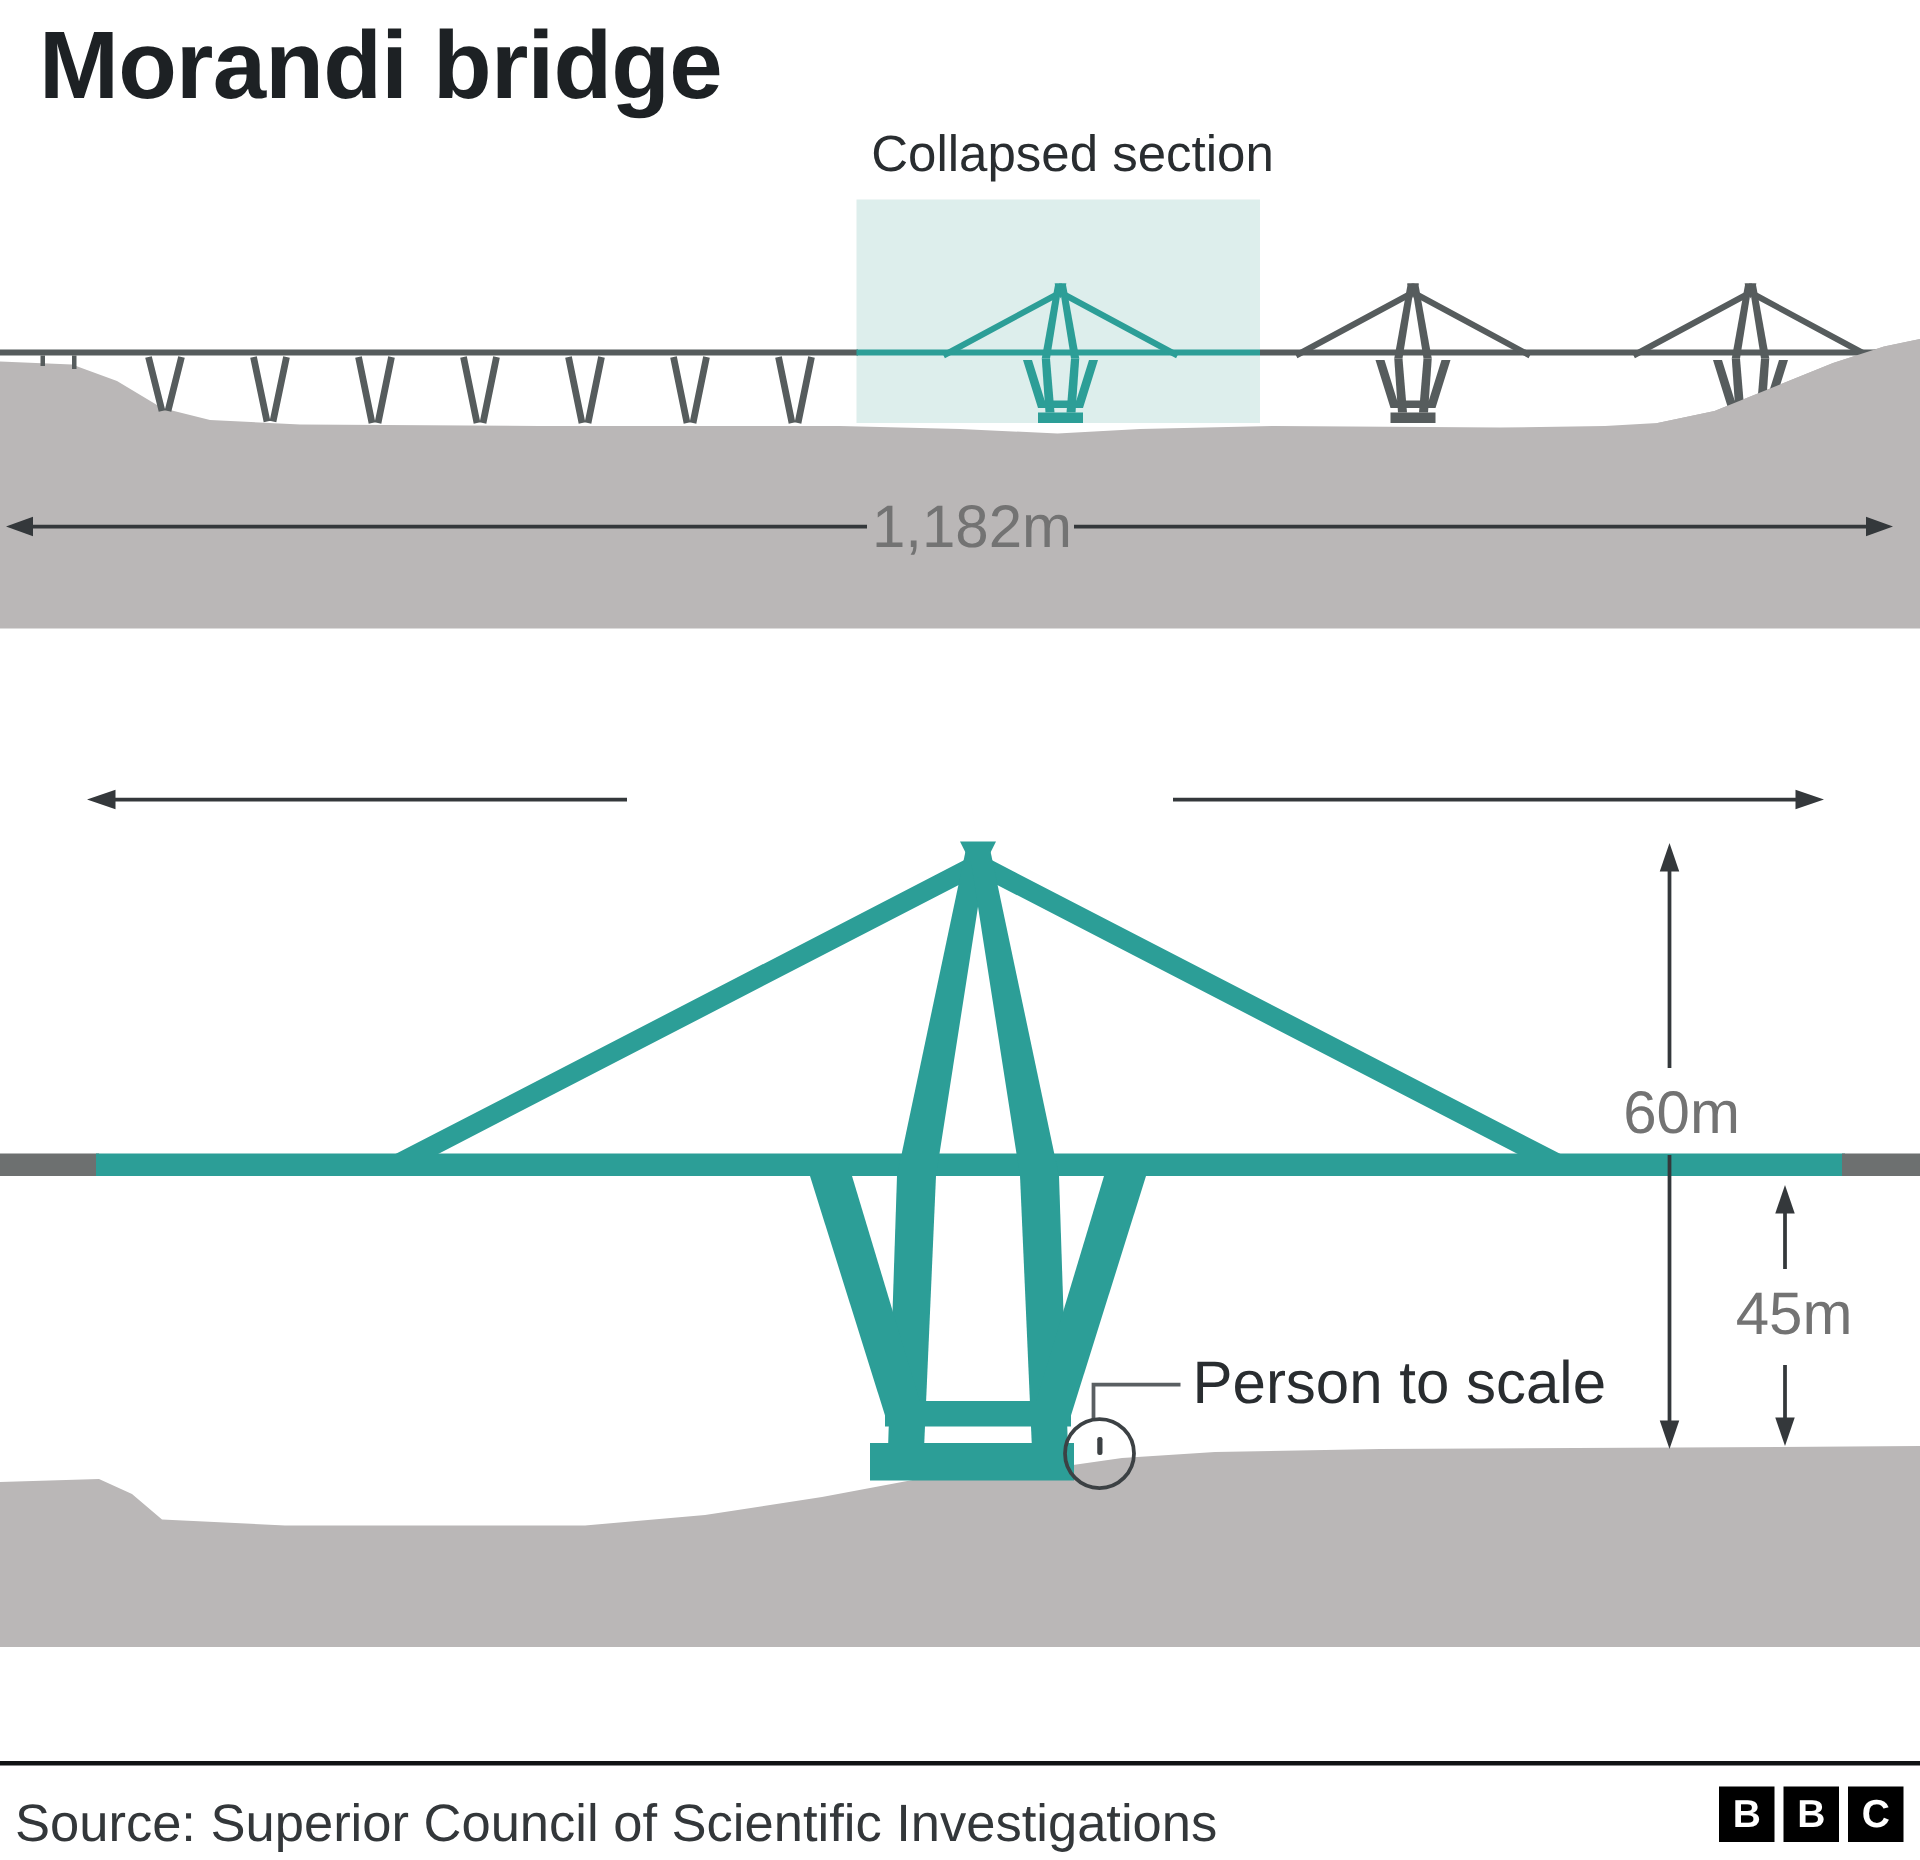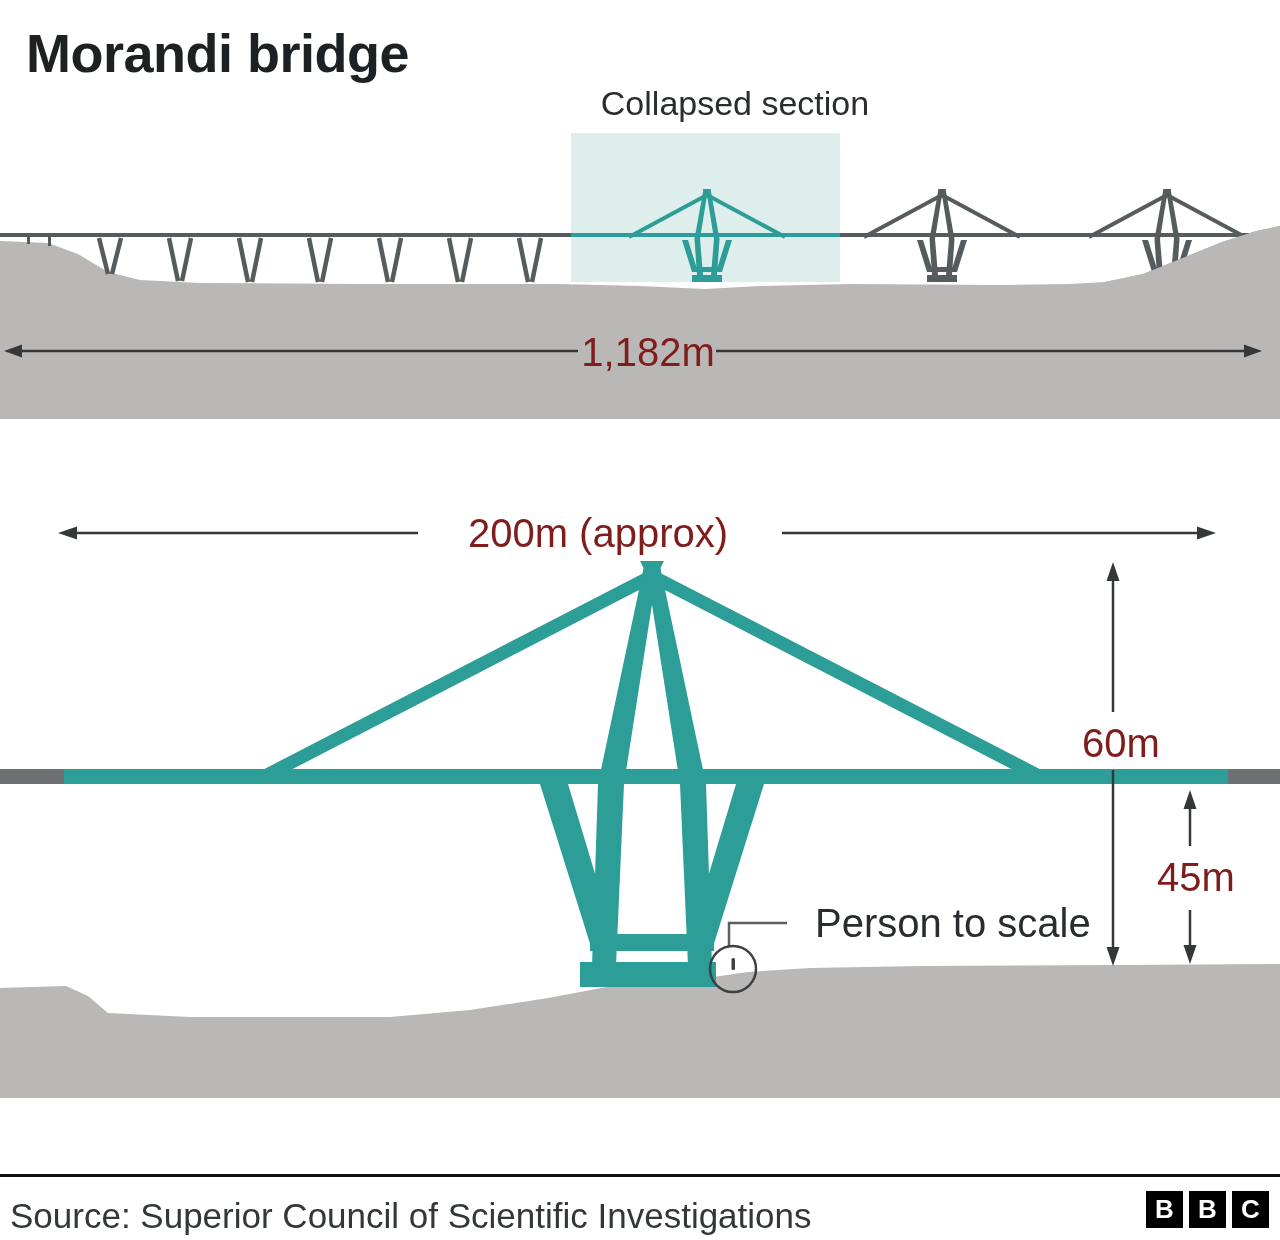--- a/index.html
+++ b/index.html
@@ -6,24 +6,24 @@
     --teal:#2C9E97; --teal-light:#DDEEEC; --ground:#BAB7B7;
     --structure:#565C5D; --deck-end:#6D7070; --ink:#1D2124;
   }
   *{margin:0;padding:0;box-sizing:border-box;}
   html,body{background:#fff;}
   .canvas{
     position:relative;width:1280px;height:1240px;background:#fff;overflow:hidden;
     font-family:"Liberation Sans","DejaVu Sans",sans-serif;color:var(--ink);
   }
   .abs{position:absolute;}
-  .title{left:26px;top:22px;font-size:54px;font-weight:700;letter-spacing:-0.5px;color:var(--ink);}
-  .lbl{color:#292D30;white-space:nowrap;margin-left:20px;}
+  .title{left:26px;top:6px;font-size:64px;font-weight:700;letter-spacing:-0.5px;color:var(--ink);}
+  .lbl{color:#292D30;white-space:nowrap;}
   .lbl-collapsed{left:715px;top:84px;font-size:34px;transform:translateX(-50%);}
-  .dim-label{font-size:40px;color:#7f1d1d;transform:translate(-50%,-50%);white-space:nowrap;}
+  .dim-label{font-size:40px;color:#737373;transform:translate(-50%,-50%);white-space:nowrap;}
   .lbl-1182{left:648px;top:352px;}
   .lbl-200{left:598px;top:533px;}
   .lbl-90{left:1121px;top:743px;}
   .lbl-45{left:1196px;top:877px;}
   .lbl-person{left:795px;top:923px;font-size:40px;transform:translateY(-50%);}
   .diagram-svg{left:0;top:0;width:1280px;height:1240px;}
   .footer-rule{left:0;top:1174px;width:1280px;height:3px;background:#101314;}
   .source{left:10px;top:1196px;font-size:35px;color:#33373A;}
   .bbc{left:1146px;top:1191px;display:flex;gap:6px;}
   .bbc .block{
@@ -152,21 +152,20 @@
         <line class="dim" x1="1190" y1="910" x2="1190" y2="946"></line>
         <polygon class="dim-head" points="1190,790 1183.5,809 1196.5,809"></polygon>
         <polygon class="dim-head" points="1190,964 1183.5,945 1196.5,945"></polygon>
       </g>
     </g>
   </svg>
 
   <div class="abs title">Morandi bridge</div>
   <div class="abs lbl lbl-collapsed">Collapsed section</div>
   <div class="abs dim-label lbl-1182">1,182m</div>
-  <div class="abs dim-label lbl-200">200m (approx)</div>
   <div class="abs dim-label lbl-90">60m</div>
   <div class="abs dim-label lbl-45">45m</div>
   <div class="abs lbl lbl-person">Person to scale</div>
 
   <div class="abs footer-rule"></div>
   <div class="abs source">Source: Superior Council of Scientific Investigations</div>
   <div class="abs bbc">
     <div class="block">B</div>
     <div class="block">B</div>
     <div class="block">C</div>

